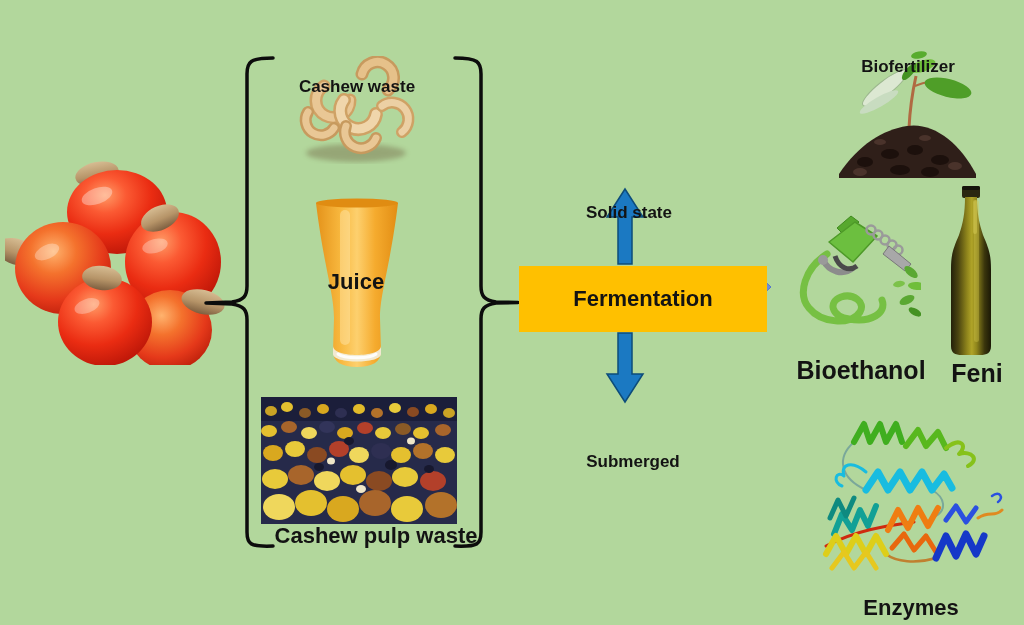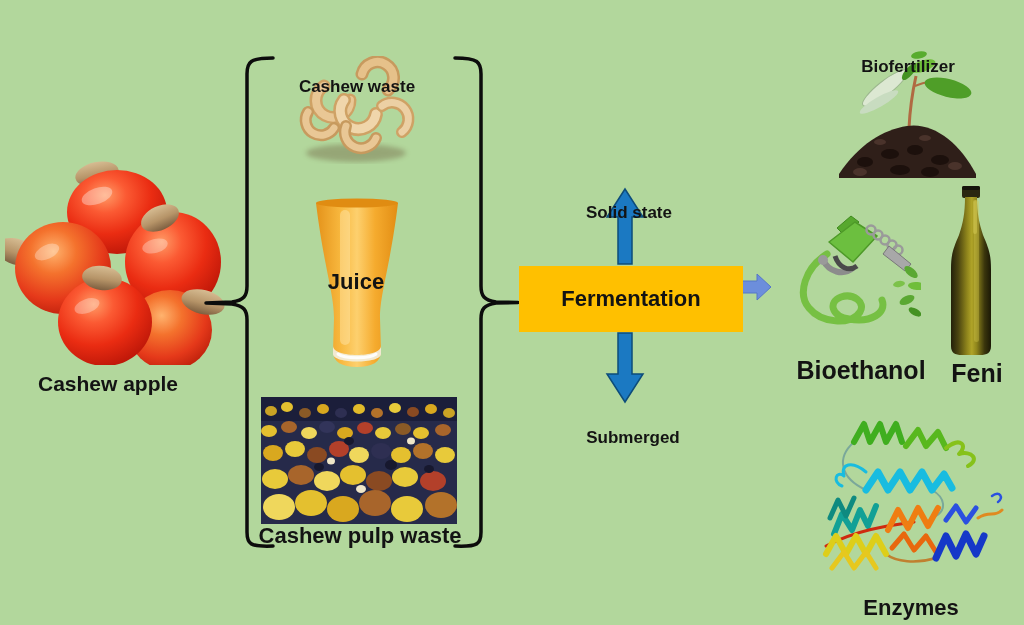--- a/index.html
+++ b/index.html
@@ -11,21 +11,21 @@
     position:relative;width:1024px;height:625px;overflow:hidden;
     background:var(--bg);font-family:"Liberation Sans",sans-serif;
   }
   .label{
     position:absolute;transform:translateX(-50%);white-space:nowrap;
     font-weight:700;color:var(--ink);text-align:center;line-height:1.15;
   }
   .sz17{font-size:17px;margin-top:44px;} .sz18{font-size:22px;} .sz19{font-size:25px;} .sz21{font-size:21px;}
   .img{position:absolute;}
   #ferm-box{
-    position:absolute;left:519px;top:266px;width:224px;height:66px;
+    position:absolute;left:519px;top:266px;width:248px;height:66px;
     background:var(--box-fill);display:flex;align-items:center;justify-content:center;
     font-weight:700;font-size:22px;color:var(--ink);
   }
   #overlay{position:absolute;left:0;top:0;pointer-events:none;}
 </style>
 </head>
 <body>
 
 <div id="canvas">
 
@@ -262,22 +262,21 @@
     <polygon points="625,402 607,374 618,374 618,333 632,333 632,374 643,374" style="fill:var(--arrow-blue);stroke:var(--arrow-outline)" stroke-width="1.5"></polygon>
     <polygon points="737,281 757,281 757,274 771,287 757,300 757,293 737,293" style="fill:var(--connector-blue)" stroke="#5577c8" stroke-width="1"></polygon>
   </svg>
 
   <div id="ferm-box">
     <span>Fermentation</span>
   </div>
 
   <div class="label sz17" style="left:357px;top:33px">Cashew waste</div>
   <div class="label sz18" style="left:356px;top:269px">Juice</div>
-  <div class="label sz18" style="left:360px;top:523px">Cashew pulp waste</div>
-  <div class="label sz21" style="left:108px;top:372px">Cashew apple</div>
+  <div class="label sz18" style="left:376px;top:523px">Cashew pulp waste</div>
   <div class="label sz17" style="left:629px;top:159px">Solid state</div>
-  <div class="label sz17" style="left:633px;top:384px">Submerged</div>
+  <div class="label sz17" style="left:633px;top:408px">Submerged</div>
   <div class="label sz17" style="left:908px;top:13px">Biofertilizer</div>
   <div class="label sz19" style="left:861px;top:356px">Bioethanol</div>
   <div class="label sz19" style="left:977px;top:359px">Feni</div>
   <div class="label sz18" style="left:911px;top:595px">Enzymes</div>
 
 </div>
 
 </body></html>

